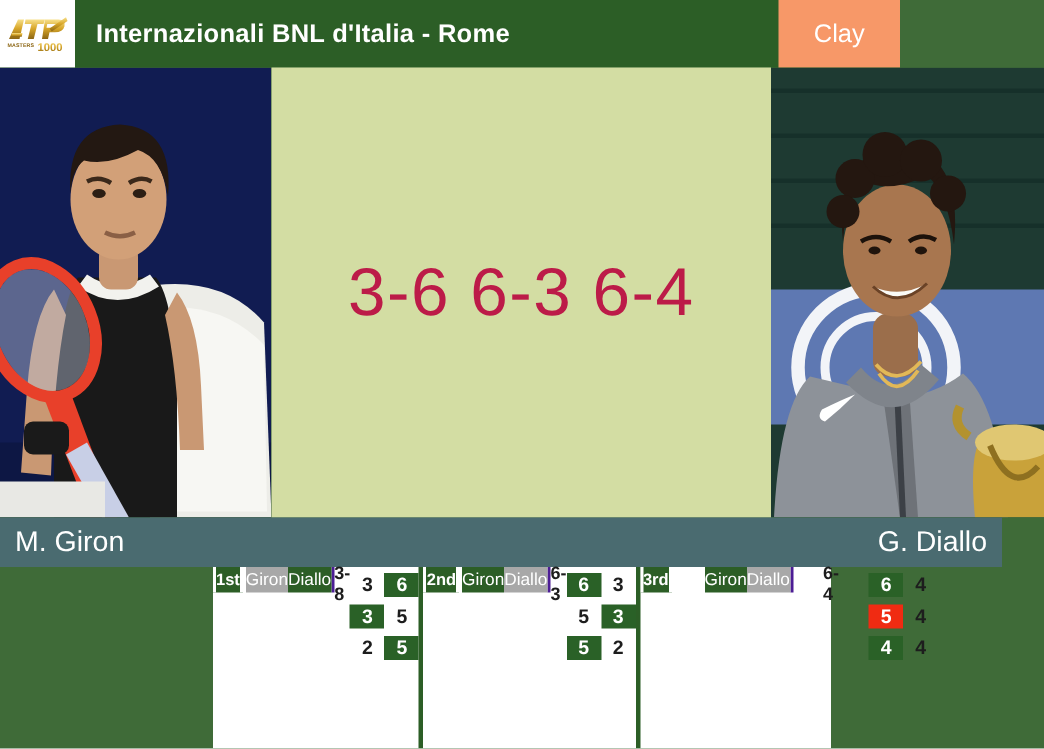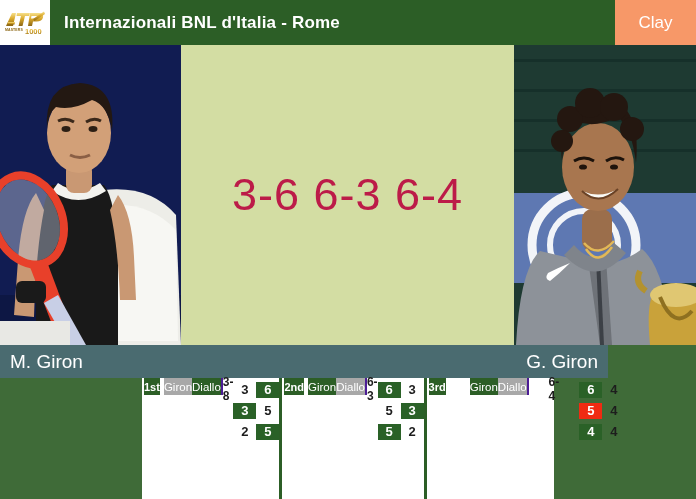--- a/index.html
+++ b/index.html
@@ -16,21 +16,21 @@
     width: 696px;
     height: 499px;
     overflow: hidden;
     background: #3F6B38;
   }
 
   
   .header {
     position: absolute;
     left: 0; top: 0;
-    width: 696px; height: 45px;
+    width: 600px; height: 45px;
     background: #2C5E26;
     display: flex;
     align-items: center;
   }
   .logo-box {
     width: 50px;
     height: 45px;
     background: #ffffff;
     display: flex;
     align-items: center;
@@ -92,21 +92,21 @@
     color: #BC1B48;
     font-size: 45px;
     letter-spacing: 1px;
     white-space: nowrap;
   }
 
   
   .namebar {
     position: absolute;
     left: 0; top: 345px;
-    width: 608px; height: 33px;
+    width: 668px; height: 33px;
     background: #4A6B70;
     display: flex;
     align-items: center;
     justify-content: space-between;
     box-sizing: border-box;
     padding: 16px 10px;
   }
   .namebar .pname {
     color: #ffffff;
     font-size: 19px;
@@ -331,21 +331,21 @@
         <path d="M140 248 Q132 258 136 300 L182 300 L182 244 Z" fill="#C9A23A"></path>
         <ellipse cx="162" cy="250" rx="26" ry="12" fill="#E0C772"></ellipse>
         <path d="M146 252 Q160 286 178 266" stroke="#8E7020" stroke-width="4" fill="none"></path>
         <path d="M132 246 Q120 238 126 226" stroke="#B3922F" stroke-width="6" fill="none"></path>
       </svg>
     </div>
   </div>
 
   <div class="namebar">
     <span class="pname">M. Giron</span>
-    <span class="pname">G. Giron</span>
+    <span class="pname">G. Diallo</span>
   </div>
 
   <div class="table-wrap" id="score-table">
       <div class="set-block">
         <div class="set-head">1st</div>
         <div class="sub-head">
           <div class="cell lost">Giron</div>
           <div class="cell won">Diallo</div>
         </div>
         <div class="set-score">3-8</div>

